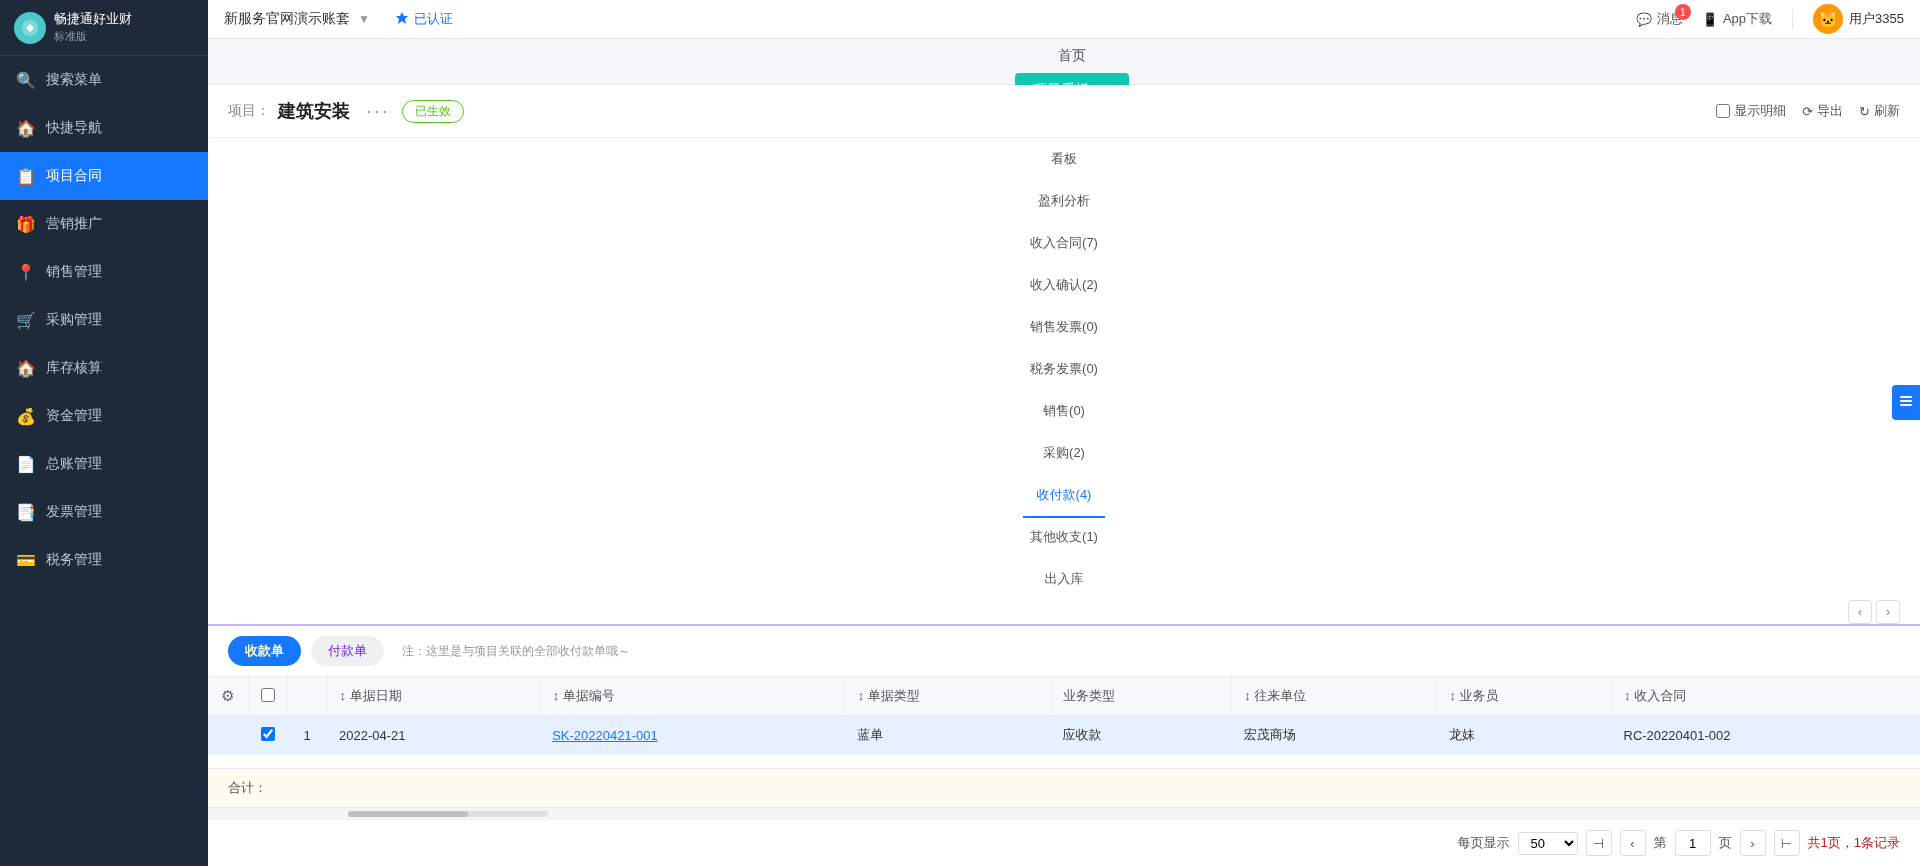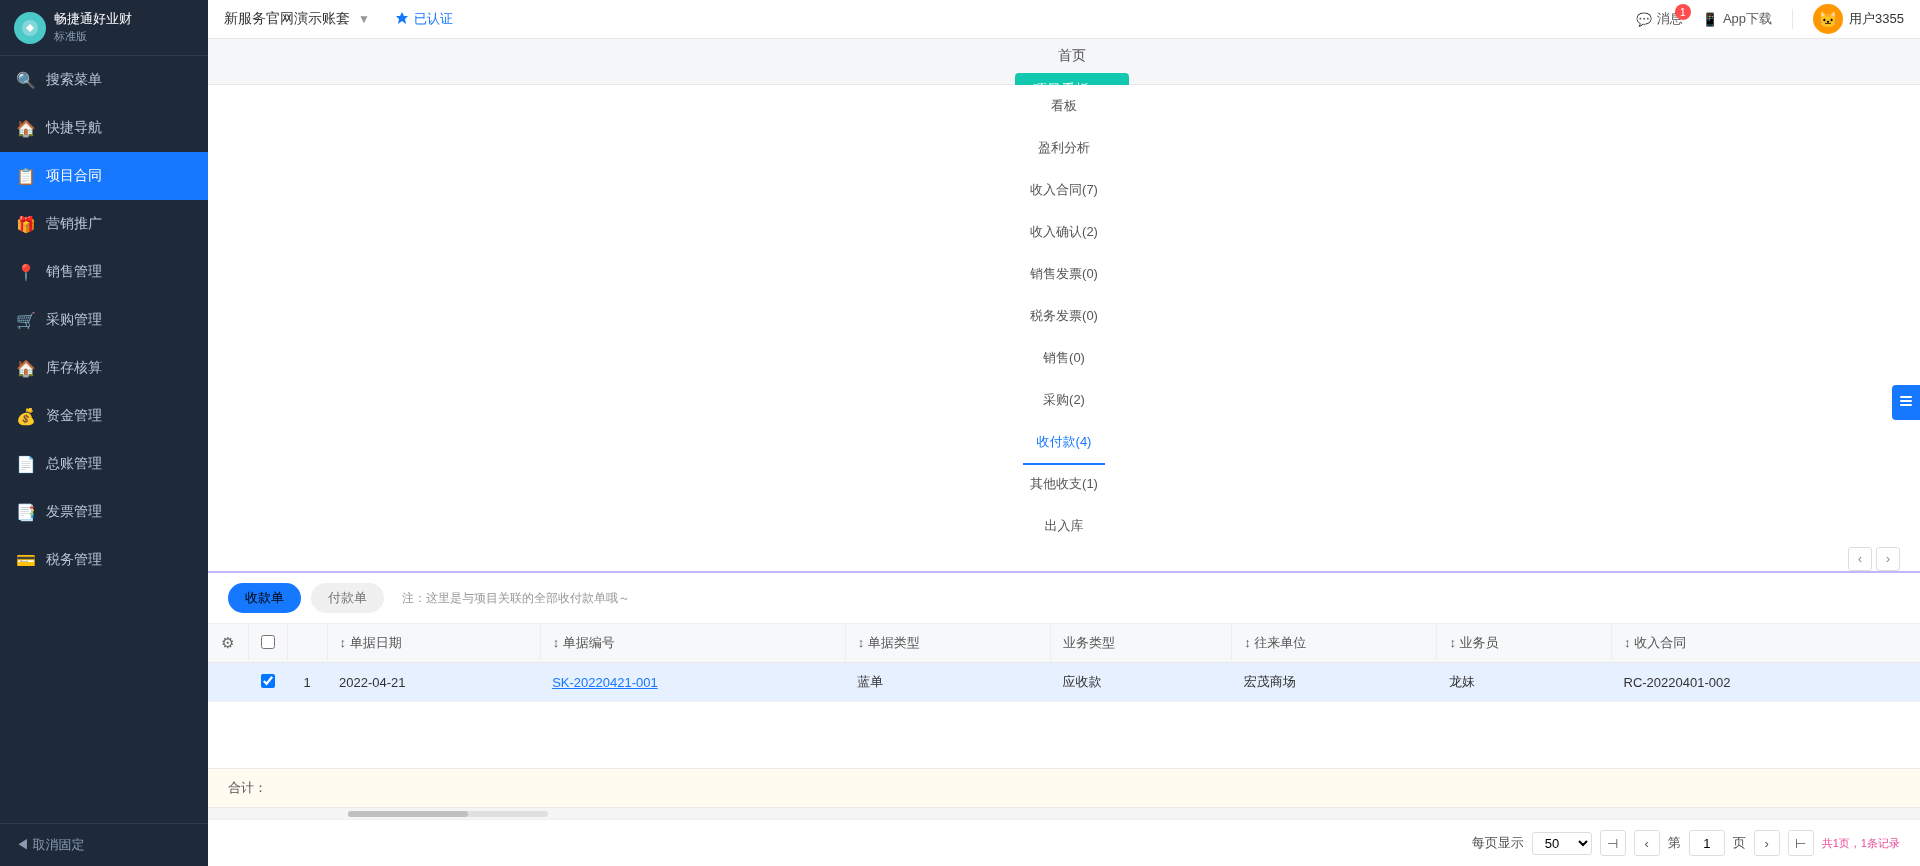--- a/index.html
+++ b/index.html
@@ -333,25 +333,26 @@
     }
     .sub-tab-btn {
       padding: 5px 16px;
       border-radius: 16px;
       font-size: 13px;
       cursor: pointer;
       border: 1px solid transparent;
     }
     .sub-tab-btn.active {
       background: #1677ff;
-      color: #000000;
+      color: #fef9c3;
+      font-weight: bold;
     }
     .sub-tab-btn.inactive {
       background: #f0f0f0;
-      color: #737373;
+      color: #6d28d9;
     }
     .sub-tabs-note {
       color: #999;
       font-size: 12px;
       margin-left: 8px;
     }
 
     
     .table-container {
       flex: 1;
@@ -478,21 +479,21 @@
       background: #fff;
     }
     .page-input {
       width: 36px;
       height: 26px;
       border: 1px solid #ddd;
       border-radius: 3px;
       text-align: center;
       font-size: 13px;
     }
-    .page-info { color: #ec4899; font-size: 11px; }
+    .page-info { color: #b91c1c; font-size: 13px; }
 
     
     .right-action-bar {
       position: absolute;
       right: 0;
       top: 50%;
       transform: translateY(-50%);
       background: #1677ff;
       border-radius: 4px 0 0 4px;
       padding: 8px 6px;
@@ -559,23 +560,20 @@
         </div>
         <div class="sidebar-nav-item">
           <span class="nav-icon">📑</span>
           <span>发票管理</span>
         </div>
         <div class="sidebar-nav-item">
           <span class="nav-icon">💳</span>
           <span>税务管理</span>
         </div>
       </div>
-  </div>
-  <div class="sidebar-bottom">
-    <span>◀ 取消固定</span>
   </div>
 </div>
 
 <div class="main">
 
   <div class="topbar">
     <div class="topbar-left">
       <span class="topbar-account">新服务官网演示账套</span>
       <span class="topbar-dropdown">▼</span>
       <div class="topbar-verified">
@@ -612,20 +610,42 @@
       <button class="tab-close-btn">✕</button>
     </div>
     <div style="margin-left:auto;display:flex;gap:6px;padding-right:16px;align-items:center;">
       <div style="width:22px;height:22px;display:flex;align-items:center;justify-content:center;cursor:pointer;color:#888;font-size:16px;">✕</div>
       <div style="width:22px;height:22px;display:flex;align-items:center;justify-content:center;cursor:pointer;color:#888;font-size:14px;">⛶</div>
     </div>
   </div>
 
   <div class="content">
 
+    <div class="page-header">
+      <div class="page-title">
+        <span style="color:#888;font-size:14px;font-weight:normal;">项目：</span>
+        <span>建筑安装</span>
+      </div>
+      <span class="more-icon" style="margin-left:16px;">···</span>
+      <span class="status-badge">已生效</span>
+      <div class="page-header-actions">
+        <div class="checkbox-show">
+          <input type="checkbox" style="">
+          <span>显示明细</span>
+        </div>
+        <div class="action-btn">
+          <span>⟳</span>
+          <span>导出</span>
+        </div>
+        <div class="action-btn">
+          <span>↻</span>
+          <span>刷新</span>
+        </div>
+      </div>
+    </div>
 
     <div class="sub-nav" id="sub-nav-container">
       <div class="sub-nav-item">看板</div>
         <div class="sub-nav-item">盈利分析</div>
         <div class="sub-nav-item">收入合同(7)</div>
         <div class="sub-nav-item">收入确认(2)</div>
         <div class="sub-nav-item">销售发票(0)</div>
         <div class="sub-nav-item">税务发票(0)</div>
         <div class="sub-nav-item">销售(0)</div>
         <div class="sub-nav-item">采购(2)</div>

